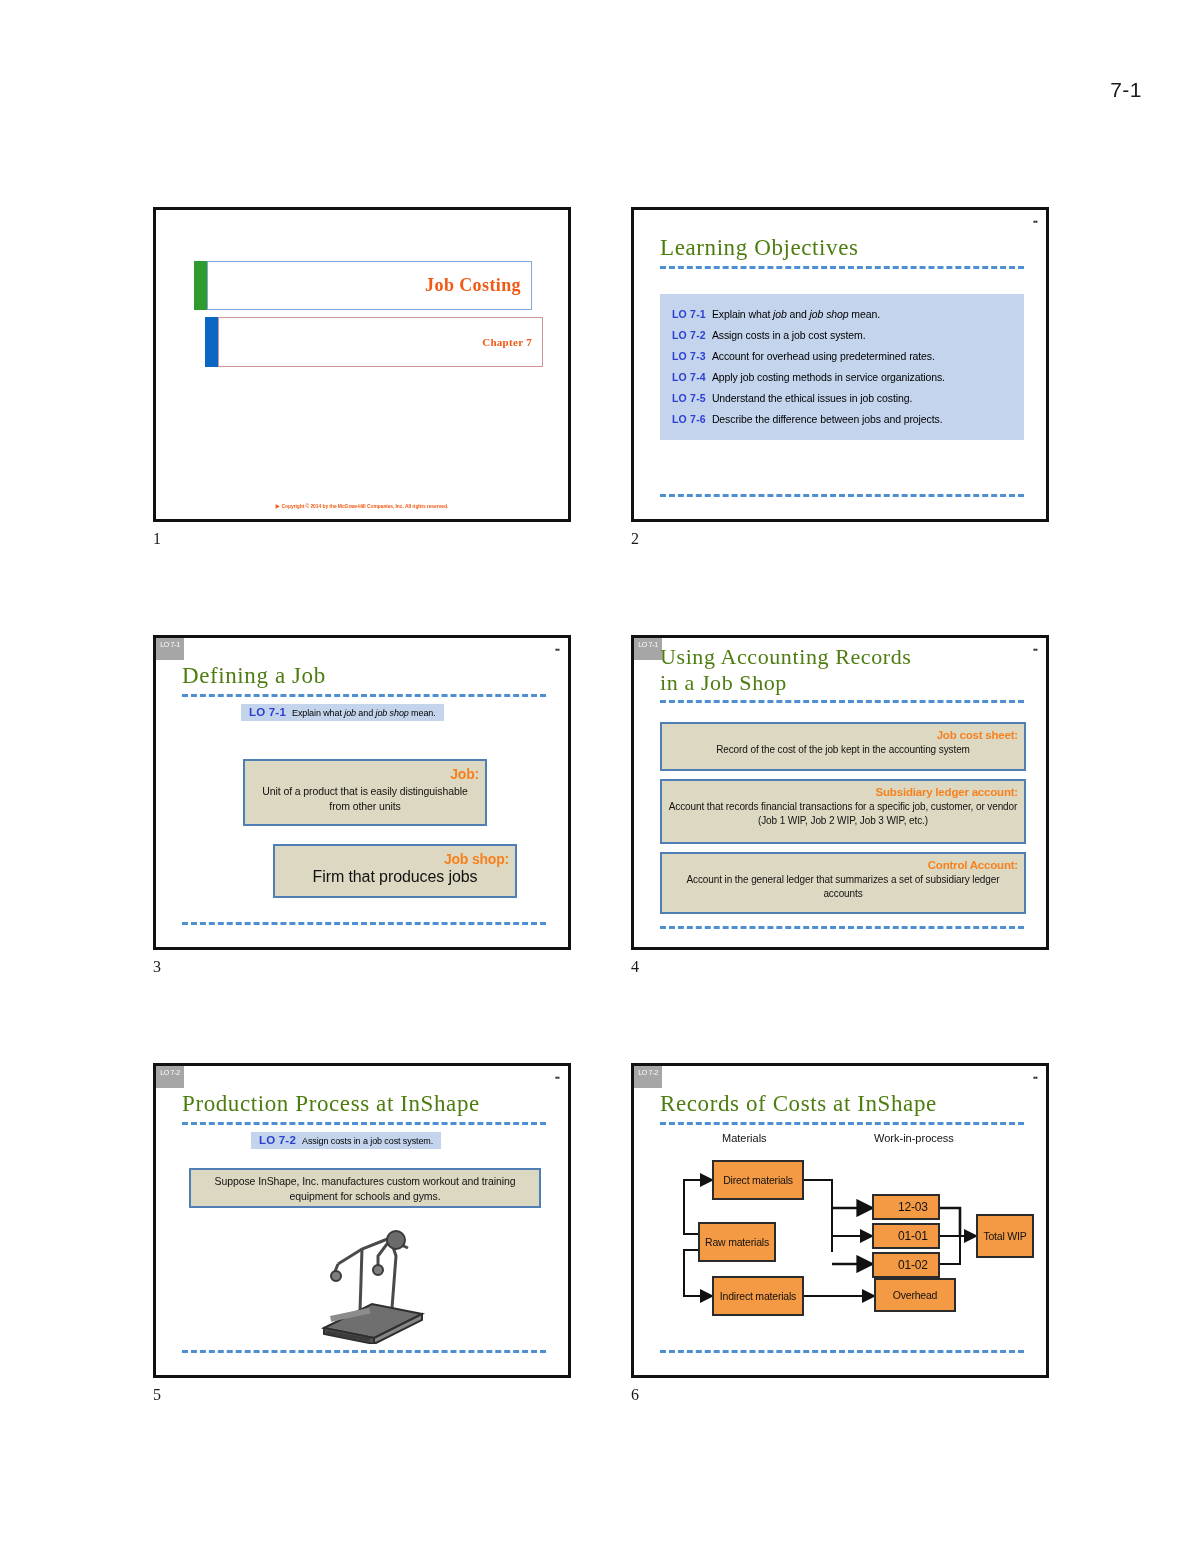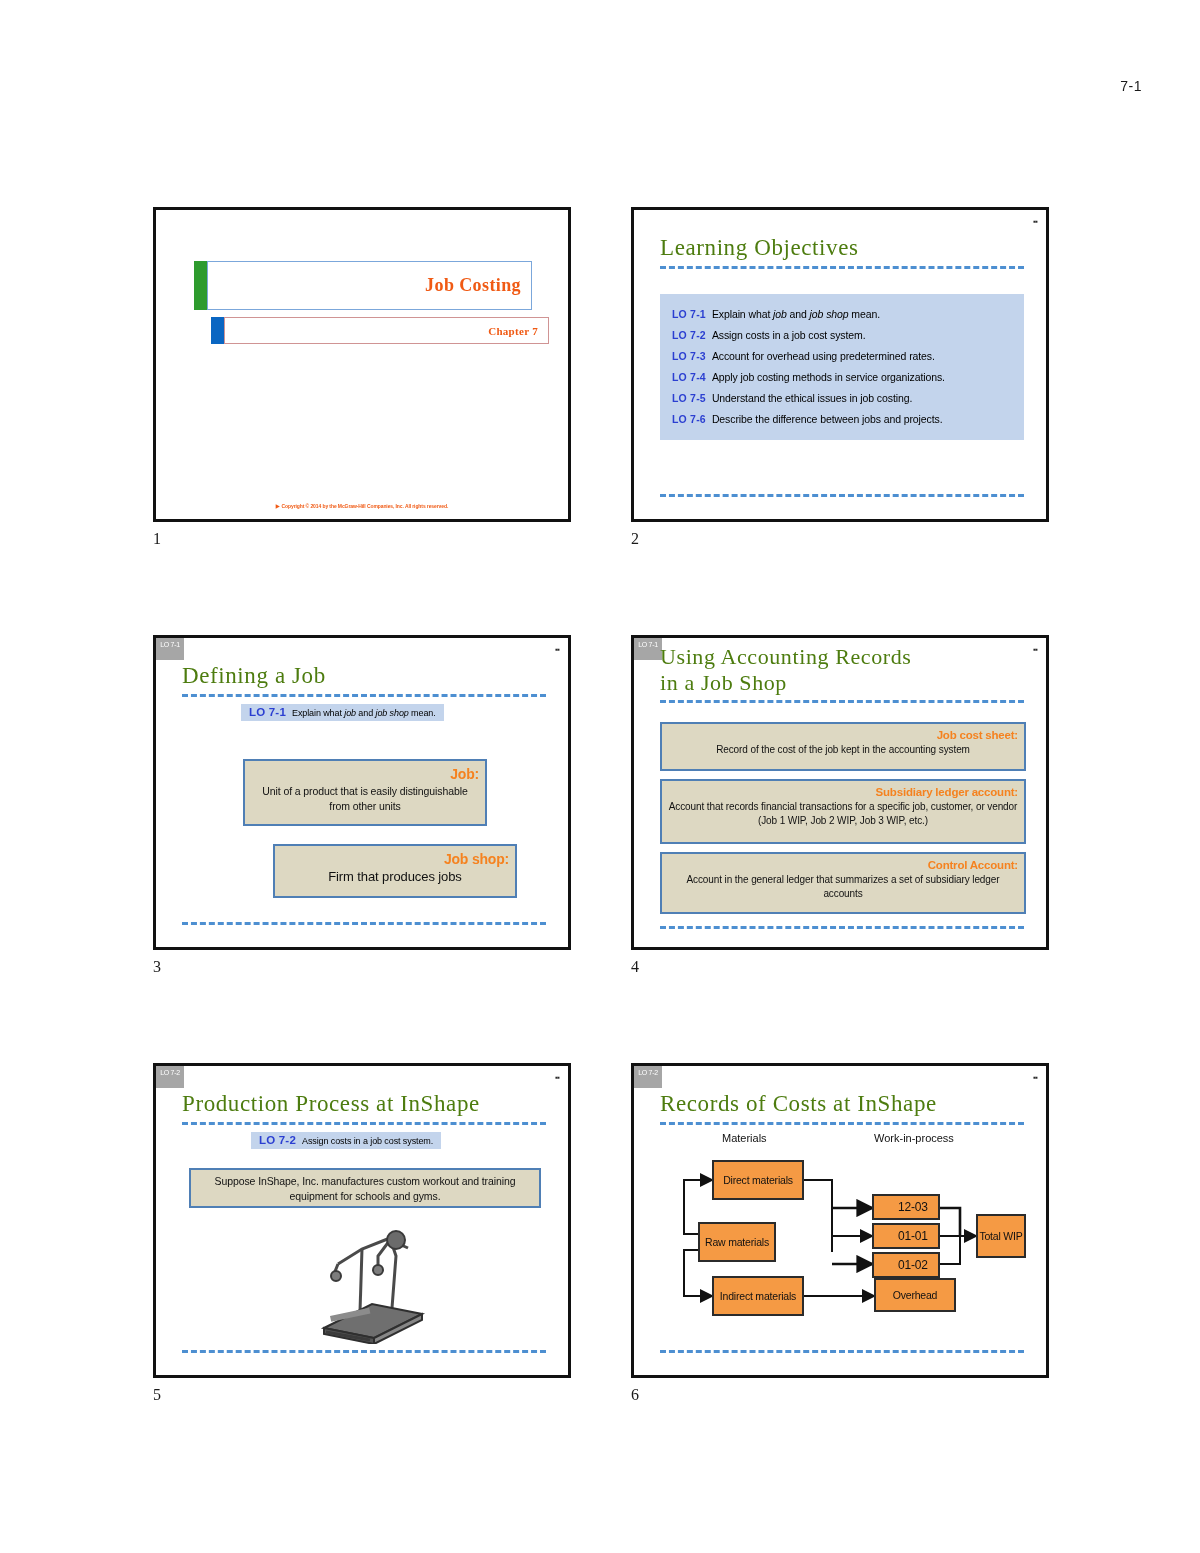--- a/index.html
+++ b/index.html
@@ -15,21 +15,21 @@
     color: #000000;
     overflow: hidden;
   }
 
   
   .page-header {
     position: absolute;
     top: 78px;
     right: 58px;
     font-family: "Liberation Sans", sans-serif;
-    font-size: 14px;
+    font-size: 21px;
     color: #1a1a1a;
     letter-spacing: 0.5px;
   }
 
   
   .slide-grid {
     position: absolute;
     top: 207px;
     left: 153px;
     width: 900px;
@@ -138,21 +138,21 @@
     padding-right: 10px;
     color: #F05A14;
     font-family: "Liberation Serif", serif;
     font-weight: bold;
   }
   #bar-main { top: 51px; left: 38px; width: 338px; height: 49px; }
   #bar-main .accent { background: #2E9B2E; }
   #bar-main .panel { border: 1px solid #7BA7DB; }
   #bar-main .panel span { font-size: 18px; letter-spacing: 0.4px; }
 
-  #bar-sub { top: 107px; left: 44px; width: 338px; height: 27px; padding-left: 11px; }
+  #bar-sub { top: 107px; left: 38px; width: 338px; height: 50px; padding-left: 11px; }
   #bar-sub .accent { background: #0A66C2; }
   #bar-sub .panel { border: 1px solid #D09494; }
   #bar-sub .panel span { font-size: 11px; letter-spacing: 0.3px; }
 
   .copyright {
     position: absolute;
     bottom: 10px;
     left: 0;
     right: 0;
     text-align: center;
@@ -355,21 +355,21 @@
           <span class="lo-text"><span>Explain what </span><i>job</i><span> and </span><i>job shop</i><span> mean.</span></span>
         </div>
 
         <div class="def-box" style="top:121px; left:87px; width:244px; height:67px;">
           <div class="def-head" style="font-size:14px;">Job:</div>
           <div class="def-body" style="font-size:10.5px; line-height:15px;">Unit of a product that is easily distinguishable from other units</div>
         </div>
 
         <div class="def-box" style="top:206px; left:87px; width:244px; height:54px;margin-left:30px;">
           <div class="def-head" style="font-size:14px;">Job shop:</div>
-          <div class="def-body" style="font-size:13px; line-height:15px;">Firm that produces jobs</div>
+          <div class="def-body" style="font-size:16px; line-height:15px;">Firm that produces jobs</div>
         </div>
 
         <div class="footer-rule"></div>
       </div>
       <div class="slide-number">3</div>
     </div>
 
     <div class="slide-cell">
       <div class="slide">
         <div class="lo-badge">LO 7-1</div>
@@ -483,21 +483,21 @@
           <div class="flow-label" style="left:228px; top:0px;">Work-in-process</div>
 
           <div class="flow-box" style="left:52px; top:90px; width:78px; height:40px;">Raw materials</div>
           <div class="flow-box" style="left:66px; top:28px; width:92px; height:40px;">Direct materials</div>
           <div class="flow-box" style="left:66px; top:144px; width:92px; height:40px;">Indirect materials</div>
 
           <div class="flow-box job" style="left:226px; top:62px; width:68px; height:26px;">12-03</div>
           <div class="flow-box job" style="left:226px; top:91px; width:68px; height:26px;">01-01</div>
           <div class="flow-box job" style="left:226px; top:120px; width:68px; height:26px;">01-02</div>
 
-          <div class="flow-box" style="left:330px; top:82px; width:50px; height:44px;">Total WIP</div>
+          <div class="flow-box" style="left:330px; top:82px; width:58px; height:44px;">Total WIP</div>
           <div class="flow-box" style="left:228px; top:146px; width:82px; height:34px;">Overhead</div>
         </div>
 
         <div class="footer-rule"></div>
       </div>
       <div class="slide-number">6</div>
     </div>
   </div>
 
 </div>

